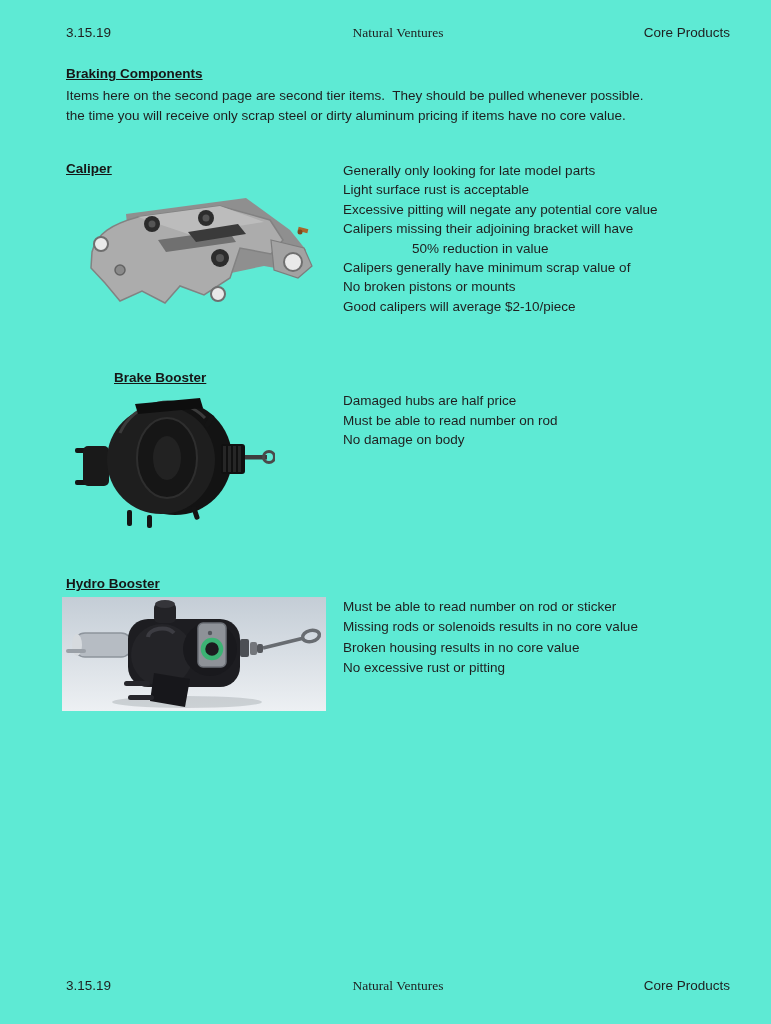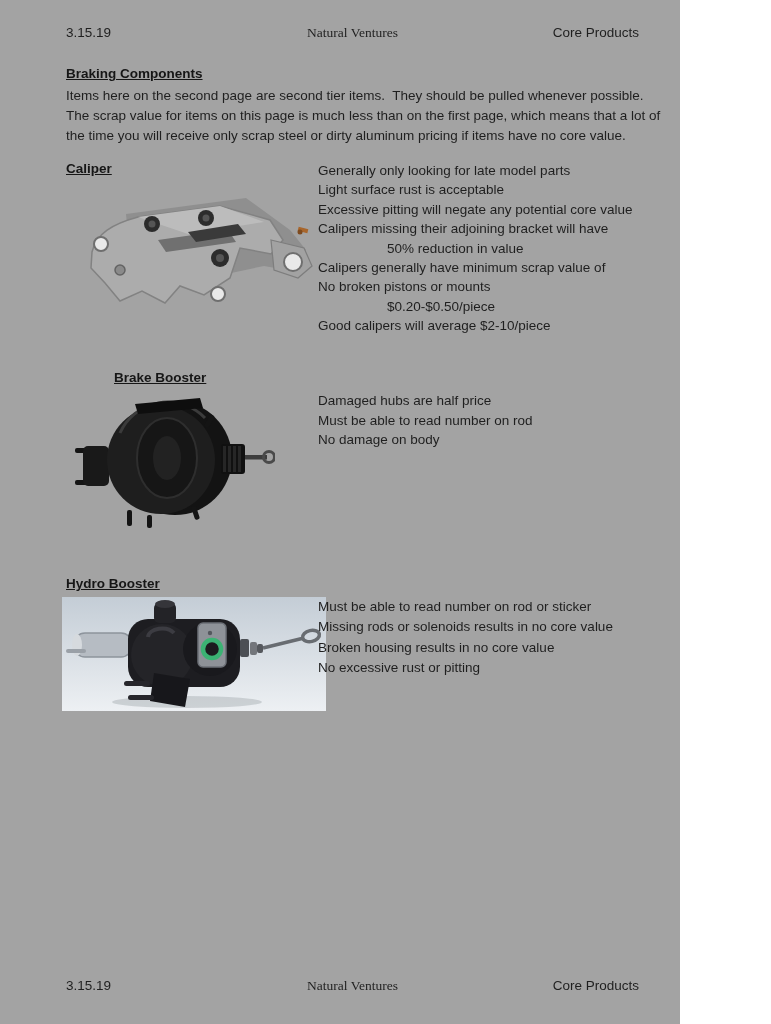--- a/index.html
+++ b/index.html
@@ -1,21 +1,21 @@
 <!DOCTYPE html>
 <html><head>
 <meta charset="utf-8">
 <style>
   * { box-sizing: border-box; }
   html, body { margin: 0; padding: 0; background: #ffffff; }
   .page {
     position: relative;
-    width: 680px;
+    width: 771px;
     height: 1024px;
-    background: #a3a3a3;
+    background: #5eead4;
     font-family: "Liberation Sans", sans-serif;
     font-size: 13.5px;
     color: #1f1f1f;
     overflow: hidden;
   }
   .runner {
     position: absolute;
     left: 66px;
     right: 41px;
     display: grid;
@@ -55,41 +55,40 @@
   .h-caliper { top: 161px; }
   .h-brake   { top: 370px; padding-left: 48px; }
   .h-hydro   { top: 576px; }
 
   .photo { position: absolute; }
   .photo svg { display: block; width: 100%; height: 100%; }
   .img-caliper { left: 68px;  top: 182px; width: 250px; height: 138px; }
   .img-brake   { left: 75px;  top: 388px; width: 200px; height: 140px; }
   .img-hydro   { left: 62px;  top: 597px; width: 264px; height: 114px; }
 
-  .specs { position: absolute; left: 318px; }
+  .specs { position: absolute; left: 343px; }
   .specs-caliper { top: 161px; line-height: 19.4px; }
   .specs-brake   { top: 391px; line-height: 19.7px; }
   .specs-hydro   { top: 597px; line-height: 20.4px; }
   .specs .indent { padding-left: 69px; }
 </style>
 </head>
 <body>
 
 <div class="page">
 
   <div class="runner hdr">
     <span class="cell-l">3.15.19</span>
     <span class="cell-c">Natural Ventures</span>
     <span class="cell-r">Core Products</span>
   </div>
 
   <div class="doc-title">Braking Components</div>
   <div class="intro">
     <div>Items here on the second page are second tier items.  They should be pulled whenever possible.</div>
-    <div>The scrap value for items on this page is much less than on the first page, which means that a lot of</div>
     <div>the time you will receive only scrap steel or dirty aluminum pricing if items have no core value.</div>
   </div>
 
   <div class="sec-heading h-caliper">Caliper</div>
 
   <div class="photo img-caliper">
     <svg viewBox="0 0 250 138">
 
       <path d="M58 32 L178 16 L222 48 L238 68 L230 90 L196 84 L130 98 L62 72 Z" fill="#8f8f8f"></path>
 
@@ -121,21 +120,20 @@
   </div>
 
   <div class="specs specs-caliper">
     <div>Generally only looking for late model parts</div>
     <div>Light surface rust is acceptable</div>
     <div>Excessive pitting will negate any potential core value</div>
     <div>Calipers missing their adjoining bracket will have</div>
     <div class="indent">50% reduction in value</div>
     <div>Calipers generally have minimum scrap value of</div>
     <div>No broken pistons or mounts</div>
-    <div class="indent">$0.20-$0.50/piece</div>
     <div>Good calipers will average $2-10/piece</div>
   </div>
 
   <div class="sec-heading h-brake">Brake Booster</div>
 
   <div class="photo img-brake">
     <svg viewBox="0 0 200 140">
 
       <rect x="0" y="60" width="18" height="5" rx="2" fill="#141414"></rect>
       <rect x="0" y="92" width="18" height="5" rx="2" fill="#141414"></rect>

